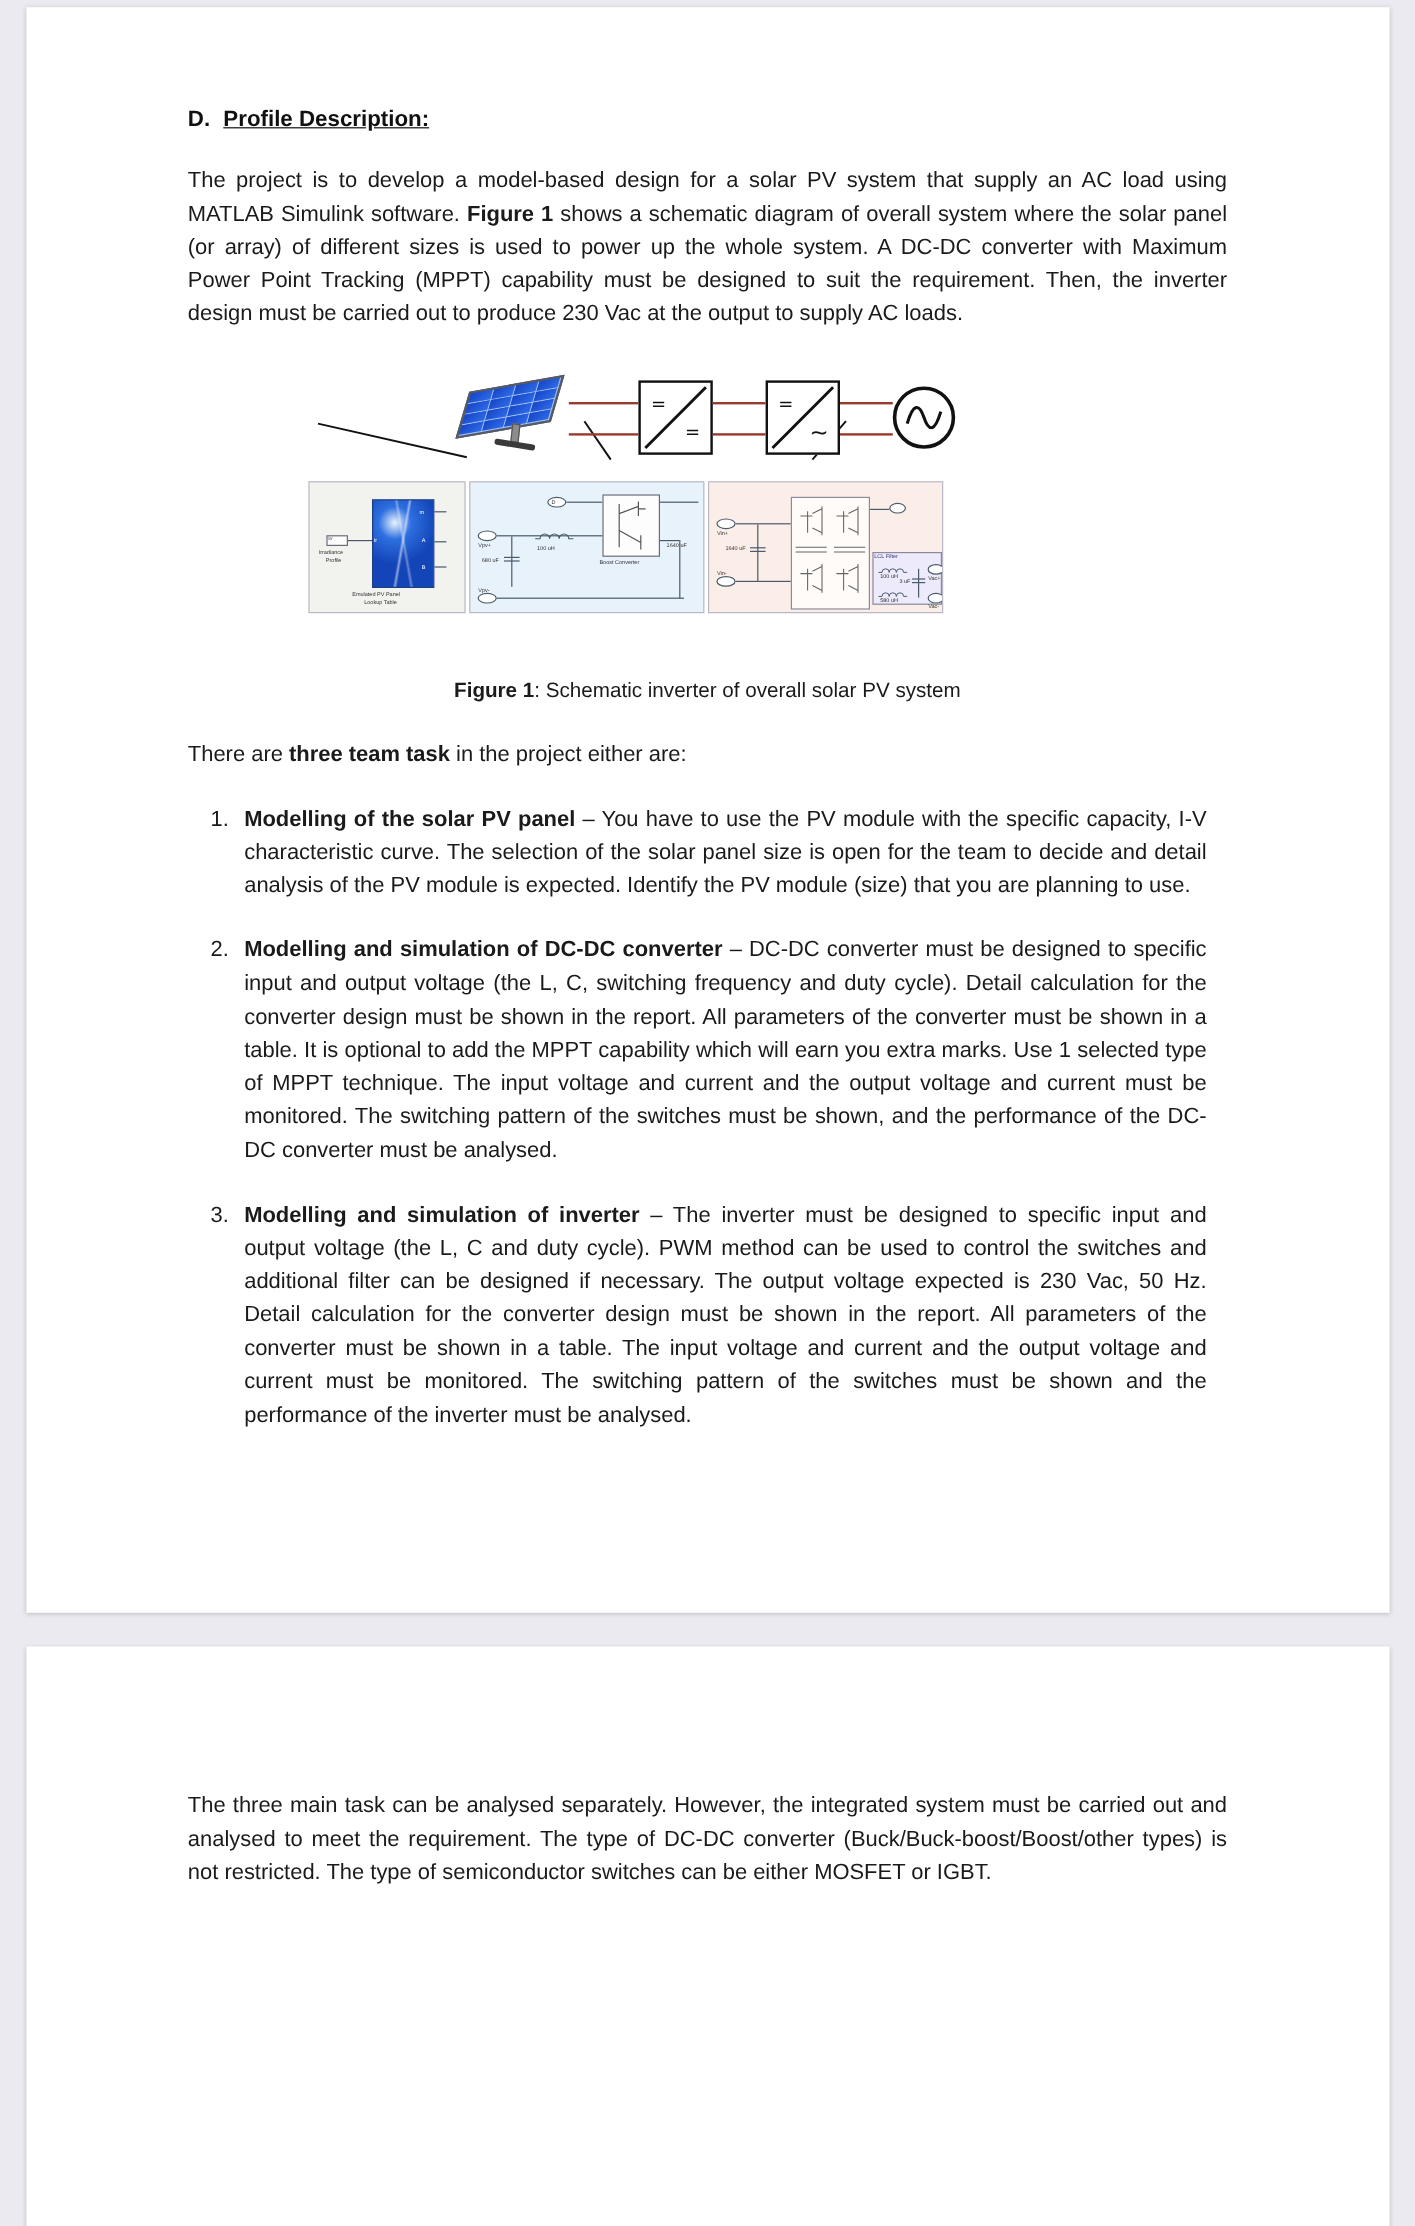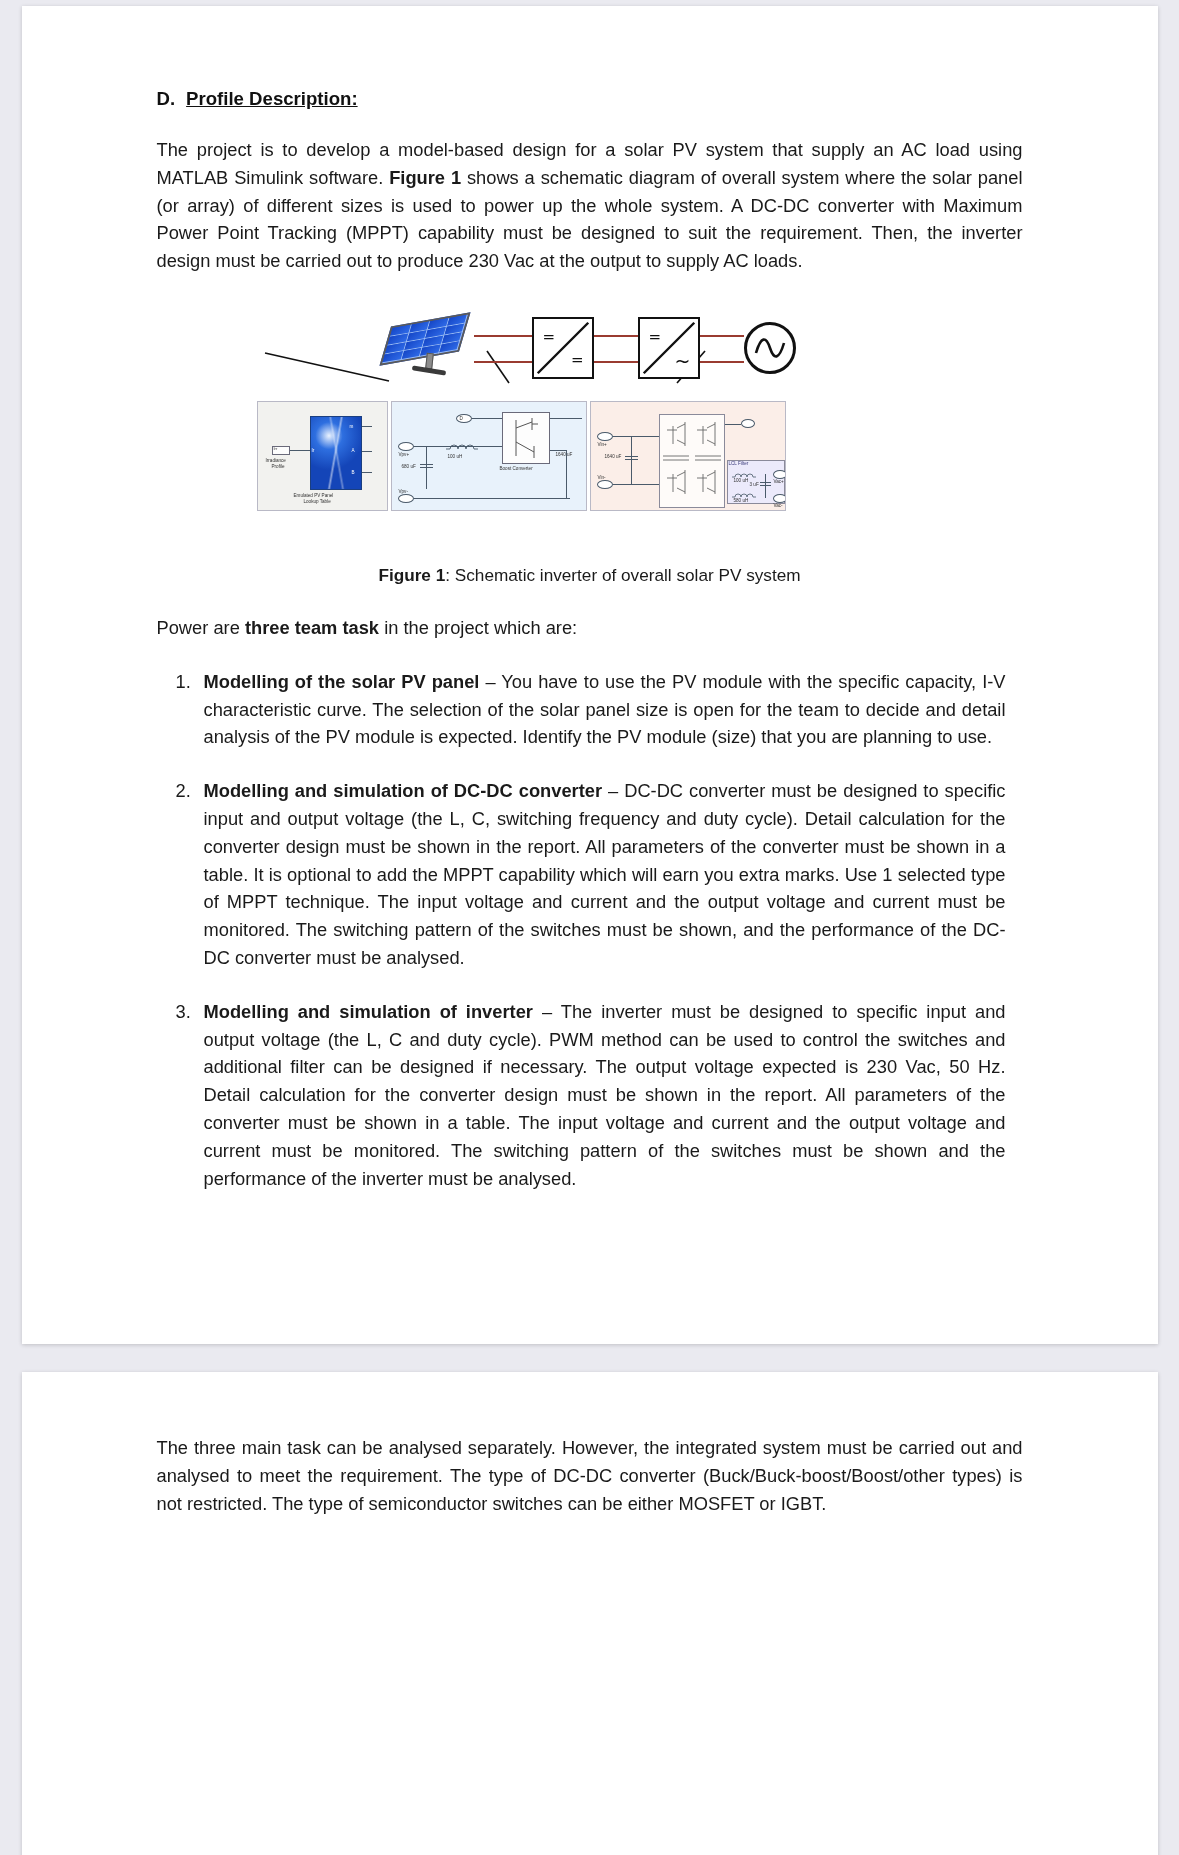--- a/index.html
+++ b/index.html
@@ -253,21 +253,21 @@
   }
   ol.tasks > li::before {
     content: counter(task) ".";
     position: absolute;
     left: 2px; top: 0;
     font-size: 18.3px;
     color: #1a1a1a;
   }
   .tasks b { font-weight: bold; }
 
-  .closing-para { padding-top: 62px; }
+  .closing-para { padding-top: 118px; }
 </style>
 </head>
 <body>
 
 <div class="viewport">
 
   <div class="page page-1">
     <div class="content">
 
       <div class="section-head">
@@ -454,21 +454,21 @@
               <div class="sim-label" style="left:179px; top:73px;">Vac+</div>
               <div class="port-oval" style="left:178px; top:88px; width:14px; height:9px;"></div>
               <div class="sim-label" style="left:179px; top:97px;">Vac-</div>
             </div>
           </div>
         </div>
       </div>
 
       <div class="fig-caption"><b>Figure 1</b><span>: Schematic inverter of overall solar PV system</span></div>
 
-      <p class="doc-text tasks-lead"><span>Power are </span><b>three team task</b><span> in the project which are:</span></p>
+      <p class="doc-text tasks-lead"><span>There are </span><b>three team task</b><span> in the project either are:</span></p>
 
       <ol class="tasks doc-text">
         <li><b>Modelling of the solar PV panel</b><span> – You have to use the PV module with the specific capacity, I-V characteristic curve. The selection of the solar panel size is open for the team to decide and detail analysis of the PV module is expected. Identify the PV module (size) that you are planning to use.</span></li>
         <li><b>Modelling and simulation of DC-DC converter</b><span> – DC-DC converter must be designed to specific input and output voltage (the L, C, switching frequency and duty cycle). Detail calculation for the converter design must be shown in the report. All parameters of the converter must be shown in a table. It is optional to add the MPPT capability which will earn you extra marks. Use 1 selected type of MPPT technique. The input voltage and current and the output voltage and current must be monitored. The switching pattern of the switches must be shown, and the performance of the DC-DC converter must be analysed.</span></li>
         <li><b>Modelling and simulation of inverter</b><span> – The inverter must be designed to specific input and output voltage (the L, C and duty cycle). PWM method can be used to control the switches and additional filter can be designed if necessary. The output voltage expected is 230 Vac, 50 Hz. Detail calculation for the converter design must be shown in the report. All parameters of the converter must be shown in a table. The input voltage and current and the output voltage and current must be monitored. The switching pattern of the switches must be shown and the performance of the inverter must be analysed.</span></li>
       </ol>
 
     </div>
   </div>
 

